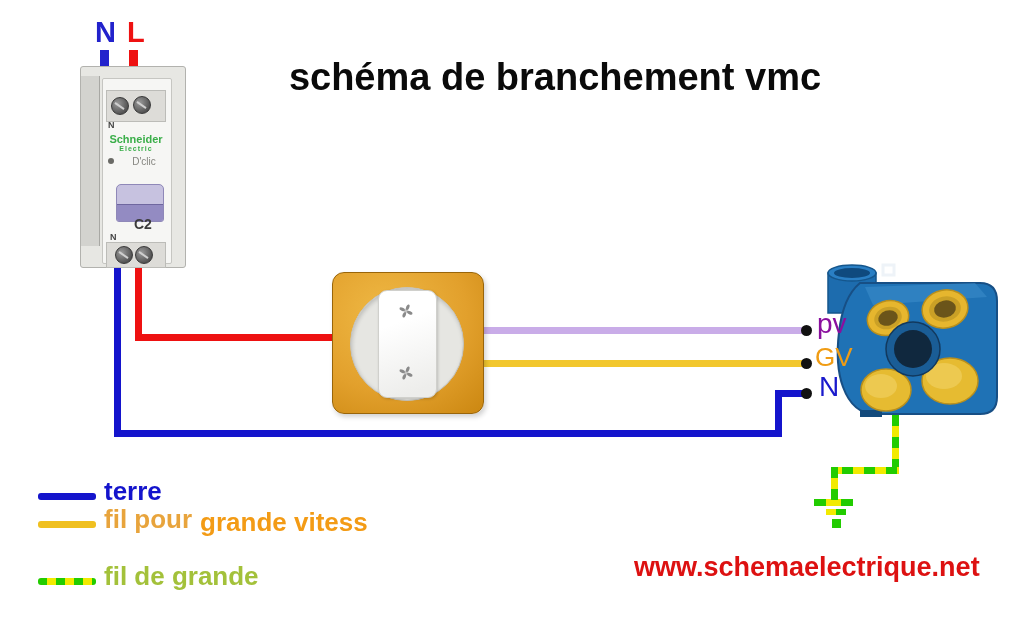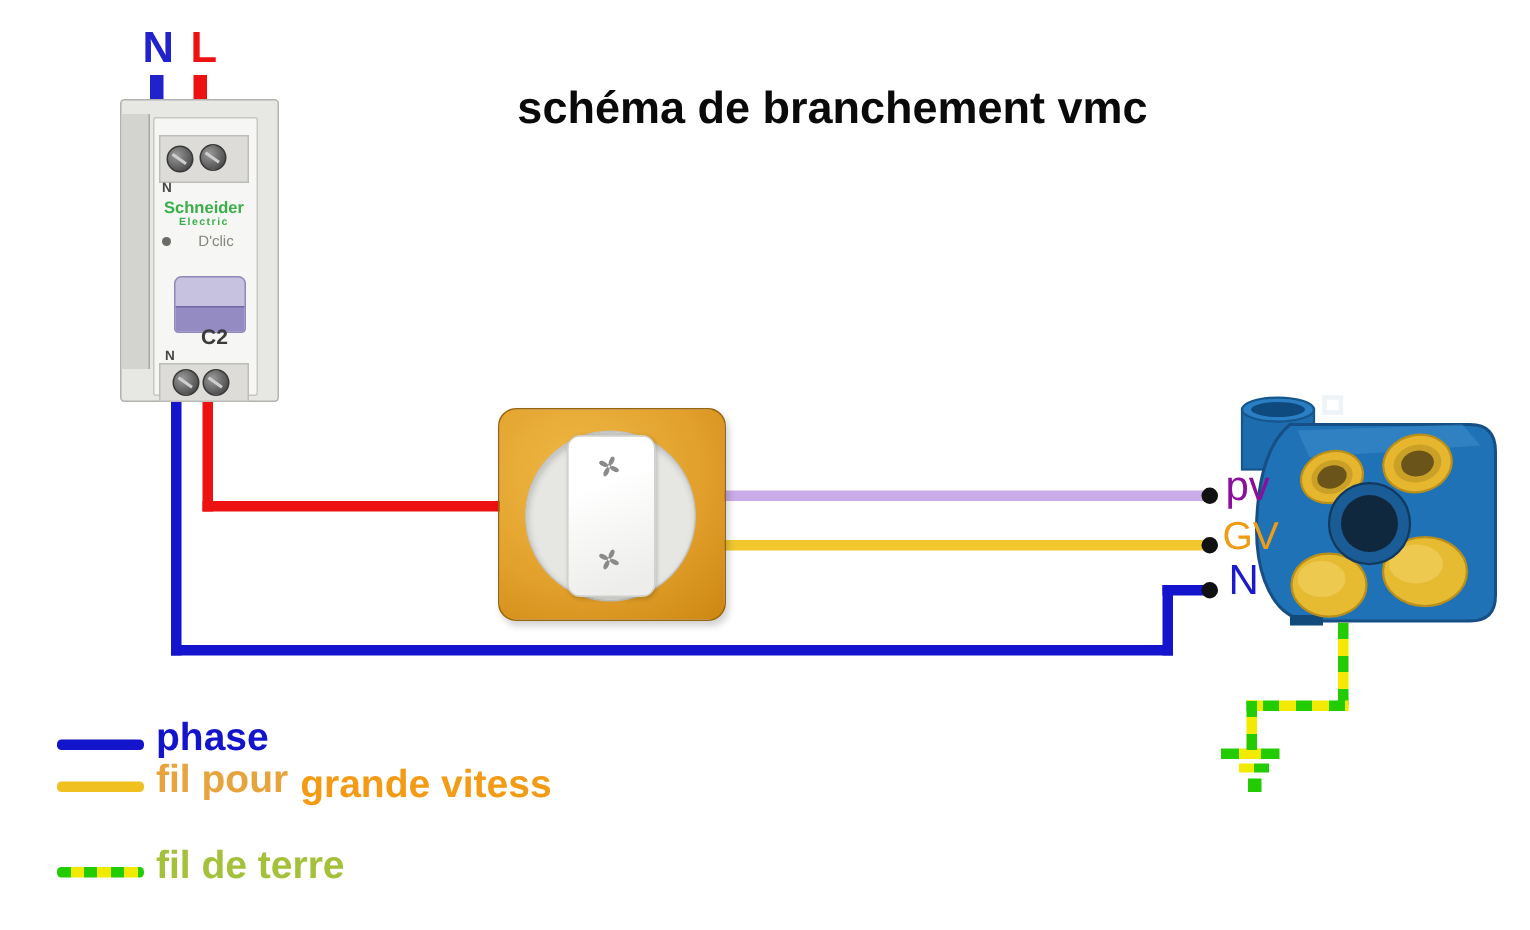--- a/index.html
+++ b/index.html
@@ -1,21 +1,21 @@
 <!DOCTYPE html>
 <html><head>
 <meta charset="utf-8">
 <style>
   html,body{margin:0;padding:0;background:#fff;}
   .canvas{position:relative;width:1020px;height:620px;background:#ffffff;overflow:hidden;
           font-family:"Liberation Sans",sans-serif;}
   .abs{position:absolute;}
 
   
-  .title{left:285px;top:56px;width:540px;text-align:center;font-size:30px;font-weight:bold;color:#0a0a0a;letter-spacing:0px;}
+  .title{left:285px;top:56px;width:540px;text-align:center;font-size:38px;font-weight:bold;color:#0a0a0a;letter-spacing:0px;}
   .website{left:634px;top:552px;font-size:27px;font-weight:bold;color:#dd1111;white-space:nowrap;}
 
   
   .sup-n{left:95px;top:16px;font-size:29px;font-weight:bold;color:#2222cc;}
   .sup-l{left:127px;top:16px;font-size:29px;font-weight:bold;color:#ee1111;}
   .arrow-shaft{width:9px;height:32px;top:50px;}
   .arrow-head{width:0;height:0;top:80px;border-left:10px solid transparent;border-right:10px solid transparent;}
   .arr-blue .arrow-shaft{background:#2222cc;left:100px;}
   .arr-blue .arrow-head{border-top:17px solid #2222cc;left:94px;}
   .arr-red .arrow-shaft{background:#ee1111;left:129px;}
@@ -205,27 +205,28 @@
 
   <div class="abs tdot" style="left:801px;top:325px;"></div>
   <div class="abs tdot" style="left:801px;top:358px;"></div>
   <div class="abs tdot" style="left:801px;top:388px;"></div>
   <div class="abs tlabel tl-pv" style="color: rgb(138, 15, 158);">pv</div>
   <div class="abs tlabel tl-gv" style="color: rgb(240, 156, 20);">GV</div>
   <div class="abs tlabel tl-n" style="color: rgb(26, 26, 204);">N</div>
 
   <div class="abs lrow" style="top:477px;">
     <span class="lswatch" style="background: rgb(20, 20, 204);"></span>
-    <span class="ltext"><span style="color: rgb(20, 20, 204);">phase</span></span>
+    <span class="ltext"><span style="color: rgb(20, 20, 204);">terre</span></span>
   </div>
   <div class="abs lrow" style="top:505px;">
     <span class="lswatch" style="background: rgb(240, 192, 32);"></span>
     <span class="ltext">
       <span style="color: rgb(232, 164, 60);">fil pour</span><span class="part2" style="color: rgb(243, 155, 21);">grande vitess</span>
     </span>
   </div>
   <div class="abs lrow" style="top:562px;">
     <span class="lswatch earth"></span>
-    <span class="ltext"><span style="color: rgb(163, 193, 58);">fil de terre</span></span>
-  </div>
-
+    <span class="ltext"><span style="color: rgb(163, 193, 58);">fil de grande</span></span>
+  </div>
+
+  <div class="abs website">www.schemaelectrique.net</div>
 
 </div>
 
 </body></html>

